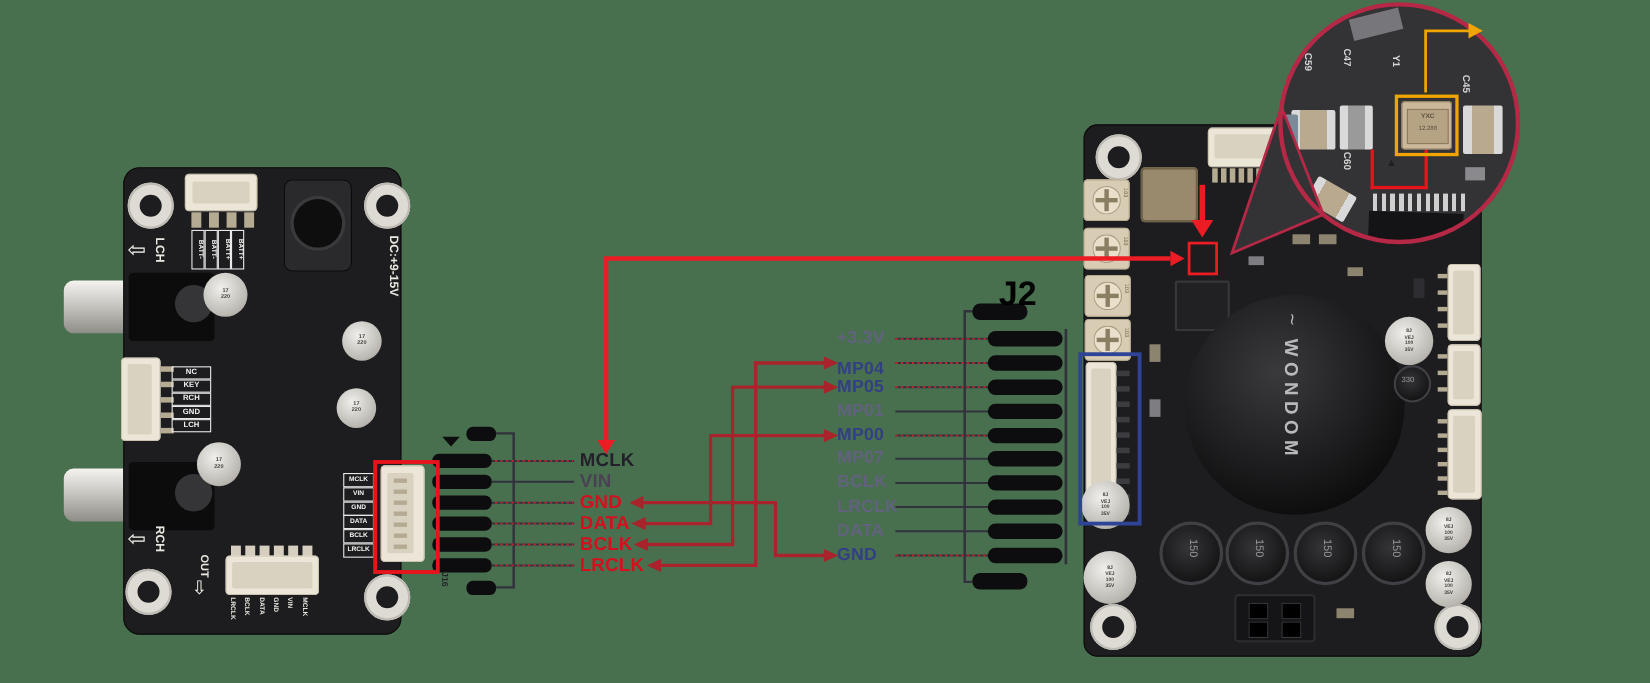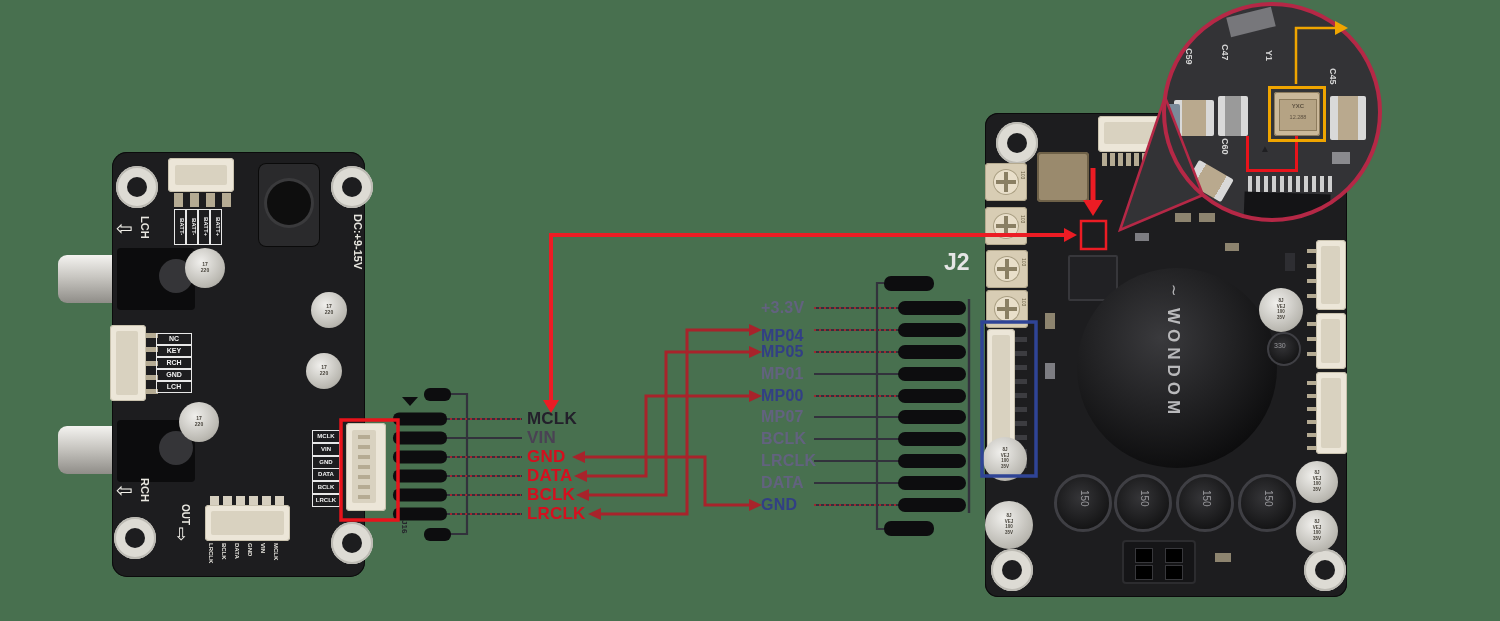--- a/index.html
+++ b/index.html
@@ -445,21 +445,21 @@
   </svg>
 
   <div class="abs labels" style="left:0;top:0;width:1500px;height:621px;pointer-events:none;">
     <div class="lblL" style="left:527px;top:419px;color:#23202B;">MCLK</div>
     <div class="lblL" style="left:527px;top:438px;color:#4A4254;">VIN</div>
     <div class="lblL red" style="left:527px;top:457px;">GND</div>
     <div class="lblL red" style="left:527px;top:476px;">DATA</div>
     <div class="lblL red" style="left:527px;top:495px;">BCLK</div>
     <div class="lblL red" style="left:527px;top:514px;">LRCLK</div>
 
-    <div class="abs" style="left:944px;top:249px;font-size:23px;font-weight:bold;color:#e5e5e5;">J2</div>
+    <div class="abs" style="left:908px;top:249px;font-size:31px;font-weight:bold;color:#000000;">J2</div>
     <div class="lblR navg" style="left:761px;top:308px;">+3.3V</div>
     <div class="lblR navb" style="left:761px;top:336px;">MP04</div>
     <div class="lblR navb" style="left:761px;top:352px;">MP05</div>
     <div class="lblR navg" style="left:761px;top:374px;">MP01</div>
     <div class="lblR navb" style="left:761px;top:396px;">MP00</div>
     <div class="lblR navg" style="left:761px;top:417px;">MP07</div>
     <div class="lblR navg" style="left:761px;top:439px;">BCLK</div>
     <div class="lblR navg" style="left:761px;top:461px;">LRCLK</div>
     <div class="lblR navg" style="left:761px;top:483px;">DATA</div>
     <div class="lblR navb" style="left:761px;top:505px;">GND</div>

